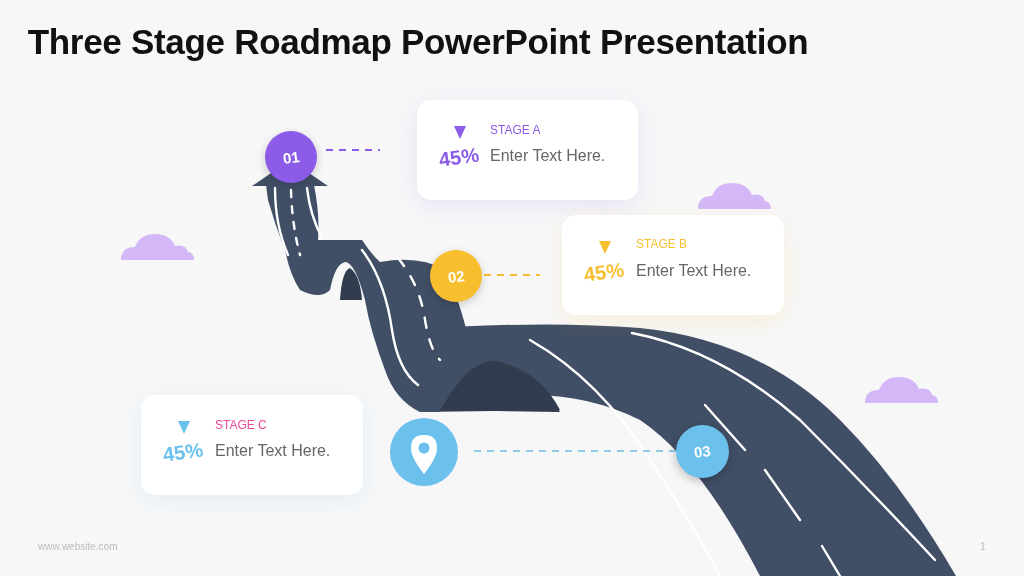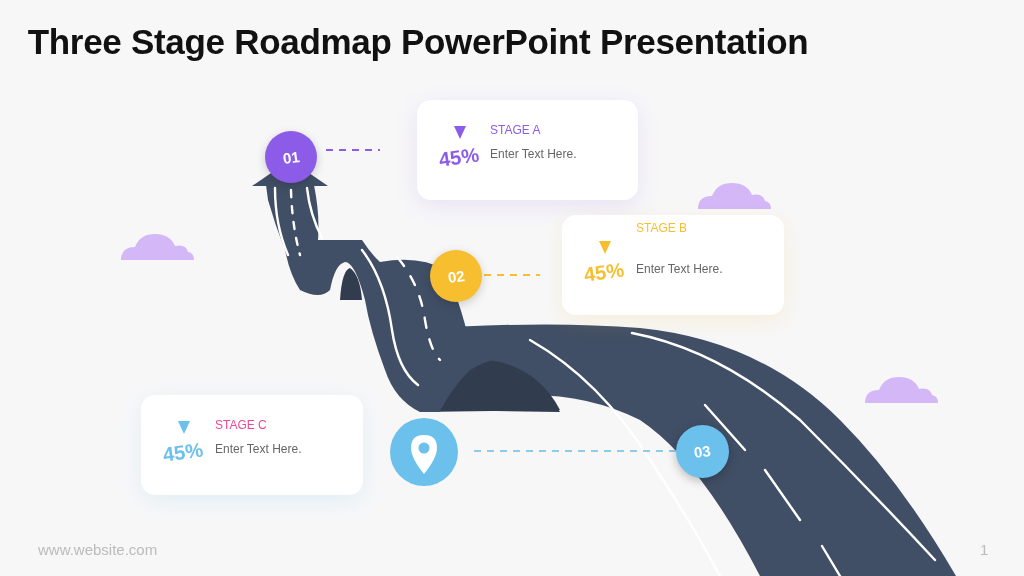--- a/index.html
+++ b/index.html
@@ -6,25 +6,25 @@
   body { width:1024px; height:576px; background:#f7f7f8; position:relative; overflow:hidden;
          font-family:"Liberation Sans", sans-serif; }
   .title { position:absolute; left:0; width:836px; top:22px; text-align:center;
            font-size:35px; font-weight:bold; color:#111; letter-spacing:-0.3px; }
   svg.scene { position:absolute; left:0; top:0; }
   .card { position:absolute; background:#fff; border-radius:14px; }
   .card .arrow { position:absolute; width:0; height:0; border-left:6px solid transparent;
                  border-right:6px solid transparent; border-top:13px solid; }
   .card .pct { position:absolute; font-size:20px; font-weight:bold; transform:rotate(-8deg); }
   .card .stage { position:absolute; font-size:12px; font-weight:normal; }
-  .card .desc { position:absolute; font-size:12px; color:#666; }
+  .card .desc { position:absolute; font-size:16px; color:#666; }
   .badge { position:absolute; border-radius:50%; color:#fff; font-weight:bold; font-size:15px;
            display:flex; align-items:center; justify-content:center; }
   .badge span { transform:rotate(-8deg); }
-  .footer { position:absolute; font-size:15px; color:#bbb; }
+  .footer { position:absolute; font-size:10px; color:#bbb; }
 </style>
 </head>
 <body>
 
 <div class="title">Three Stage Roadmap PowerPoint Presentation</div>
 
 <svg class="scene" width="1024" height="576" viewBox="0 0 1024 576">
   <defs>
     <filter id="sh" x="-50%" y="-50%" width="200%" height="200%">
       <feDropShadow dx="0" dy="3" stdDeviation="5" flood-color="#000" flood-opacity="0.18"></feDropShadow>
@@ -90,21 +90,21 @@
 <div class="card" style="left:417px;top:100px;width:221px;height:100px;box-shadow:0 6px 22px rgba(140,92,232,0.13);">
   <div class="arrow" style="left:37px;top:26px;border-top-color:#8c5ce8;"></div>
   <div class="pct" style="left:22px;top:46px;color:#8c5ce8;">45%</div>
   <div class="stage" style="left:73px;top:23px;color:#8c5ce8;">STAGE A</div>
   <div class="desc" style="left:73px;top:47px;">Enter Text Here.</div>
 </div>
 
 <div class="card" style="left:562px;top:215px;width:222px;height:100px;box-shadow:0 6px 22px rgba(247,191,47,0.14);">
   <div class="arrow" style="left:37px;top:26px;border-top-color:#f7bf2f;"></div>
   <div class="pct" style="left:22px;top:46px;color:#f7bf2f;">45%</div>
-  <div class="stage" style="left:74px;top:6px;color:#f7bf2f;">STAGE B</div>
+  <div class="stage" style="left:74px;top:22px;color:#f7bf2f;">STAGE B</div>
   <div class="desc" style="left:74px;top:47px;">Enter Text Here.</div>
 </div>
 
 <div class="card" style="left:141px;top:395px;width:222px;height:100px;box-shadow:0 6px 22px rgba(108,192,236,0.14);">
   <div class="arrow" style="left:37px;top:26px;border-top-color:#6cc0ec;"></div>
   <div class="pct" style="left:22px;top:46px;color:#6cc0ec;">45%</div>
   <div class="stage" style="left:74px;top:23px;color:#ec4899;">STAGE C</div>
   <div class="desc" style="left:74px;top:47px;">Enter Text Here.</div>
 </div>
 

